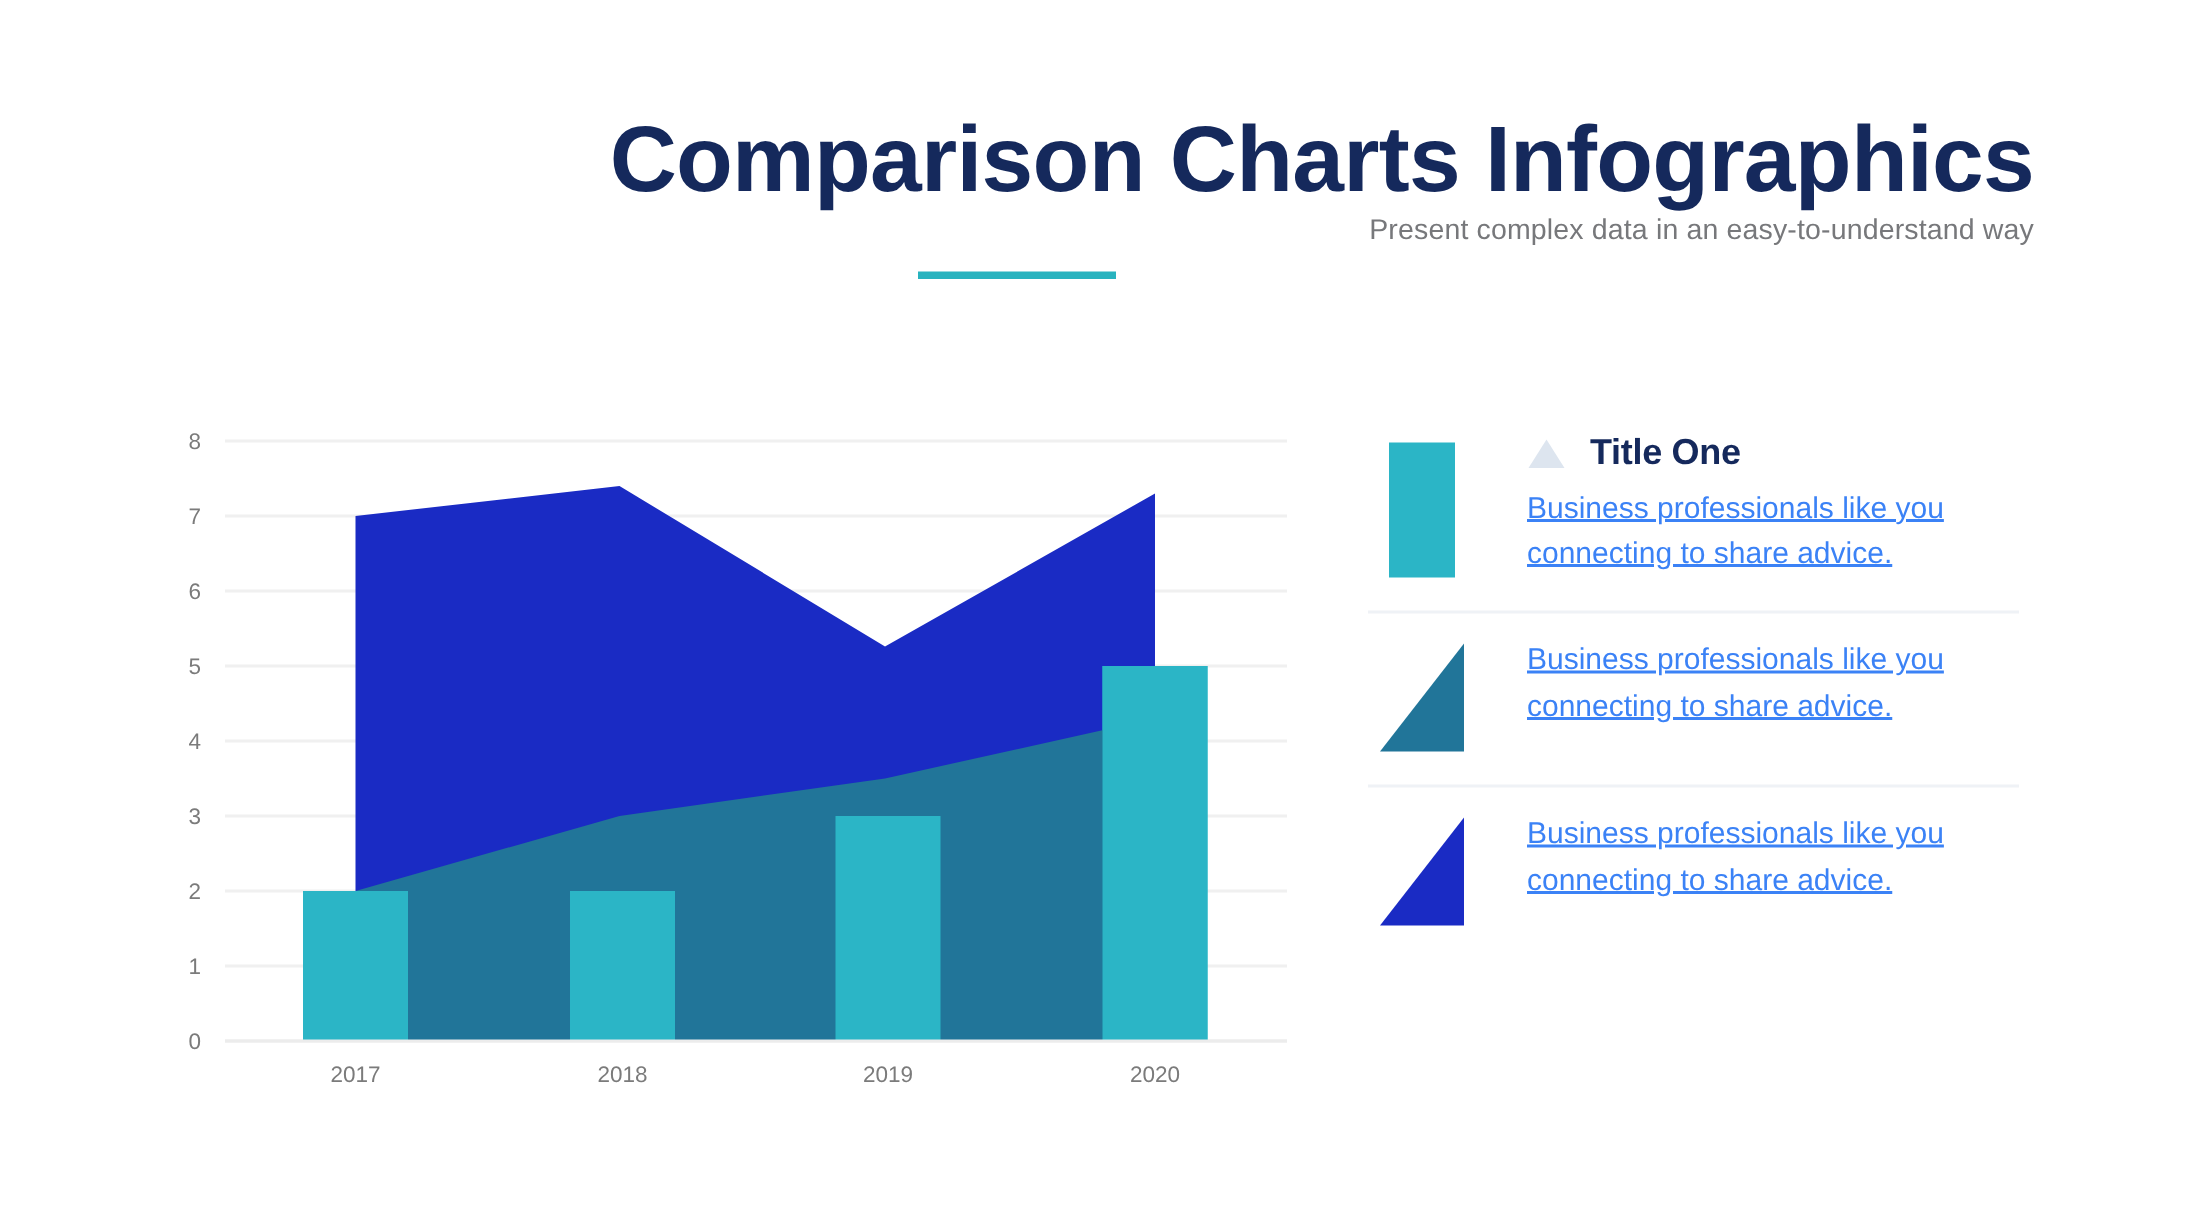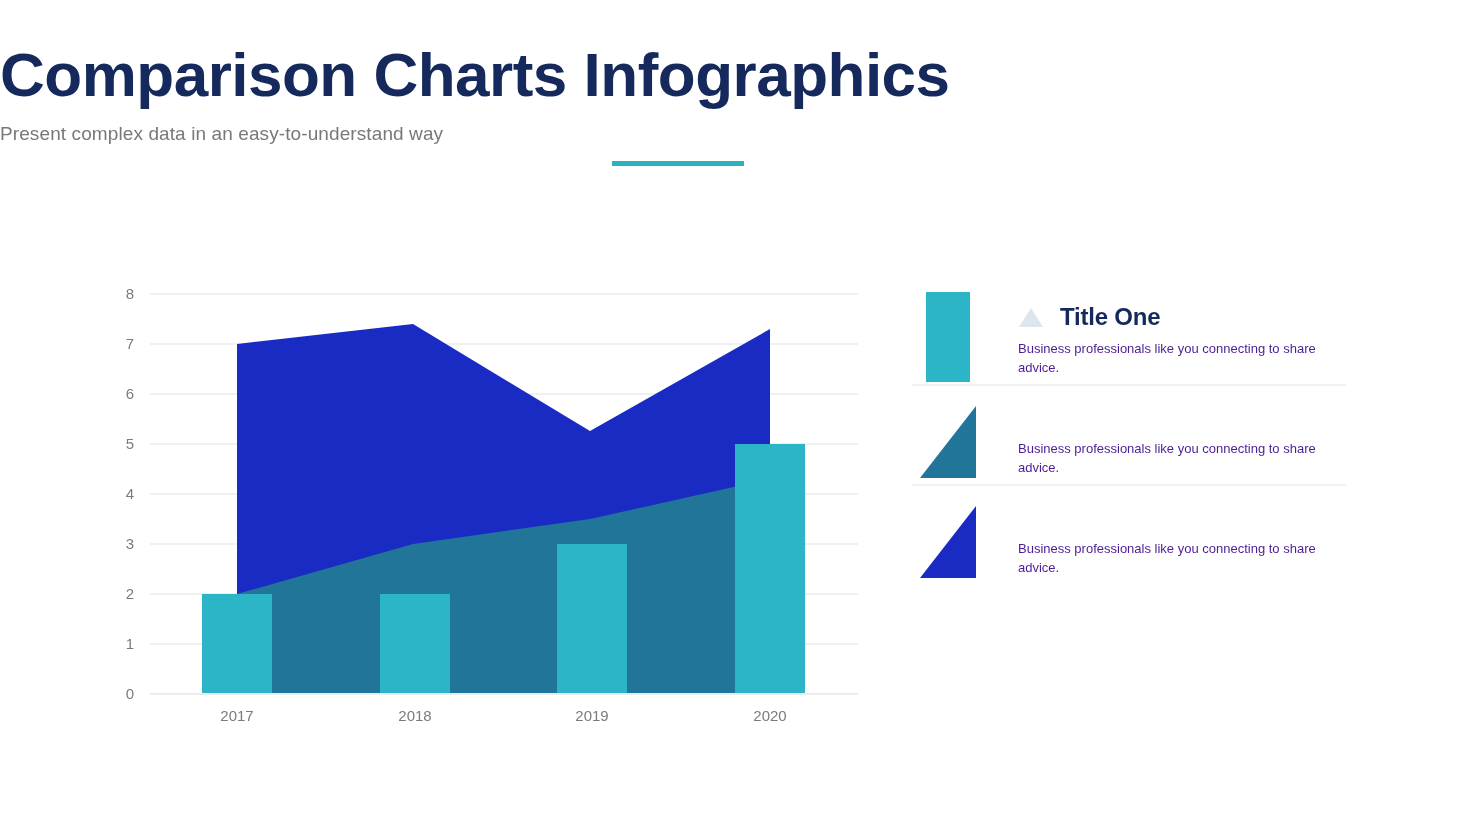--- a/index.html
+++ b/index.html
@@ -14,35 +14,35 @@
   #slide {
     position: relative;
     width: 1460px;
     height: 821px;
     background: #ffffff;
   }
 
   
   .header {
     position: absolute;
-    top: 42px;
+    top: 74px;
     left: 0;
     width: 1356px;
-    text-align: left;
+    text-align: right;
   }
   .page-title {
     font-size: 62px;
     font-weight: bold;
     color: #15295c;
     letter-spacing: -0.5px;
     line-height: 1.05;
     white-space: nowrap;
   }
   .page-subtitle {
-    margin-top: 16px;
+    margin-top: 4px;
     font-size: 19px;
     color: #77787b;
     font-weight: normal;
     letter-spacing: 0.1px;
   }
   .accent-bar {
     margin: 16px auto 0 auto;
     width: 132px;
     height: 5px;
     background: #28b3bf;
@@ -61,22 +61,22 @@
   
   .legend-panel {
     position: absolute;
     left: 912px;
     top: 286px;
     width: 436px;
   }
   .legend-item {
     position: relative;
     display: flex;
-    align-items: flex-end;
-    padding-bottom: 6px;
+    align-items: center;
+    padding-bottom: 22px;
   }
   .legend-divider {
     width: 434px;
     height: 2px;
     background: #eff2f6;
   }
   .legend-swatch {
     width: 72px;
     flex: 0 0 72px;
     height: 92px;
@@ -100,24 +100,25 @@
   }
   .marker-tri { display: block; }
   .legend-title {
     font-size: 24px;
     font-weight: bold;
     color: #15295c;
     letter-spacing: -0.2px;
     white-space: nowrap;
   }
   .legend-desc {
-    font-size: 13px;
+    font-size: 20px;
     line-height: 1.52;
-    color: #4c1d95;
+    color: #3b82f6;
     max-width: 320px;
+    text-decoration: underline;
   }
 </style>
 </head>
 <body>
 
 <div id="slide">
 
   <div class="header">
     <h1 class="page-title">Comparison Charts Infographics</h1>
     <div class="page-subtitle">Present complex data in an easy-to-understand way</div>

